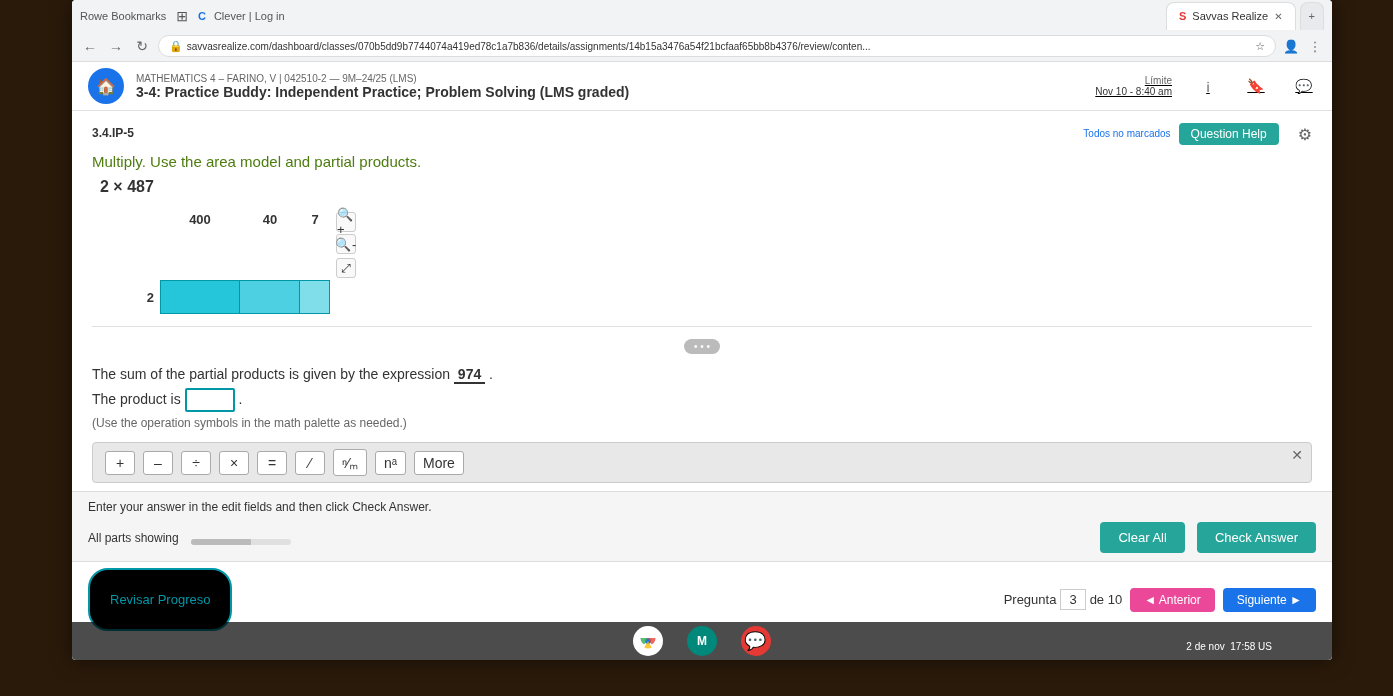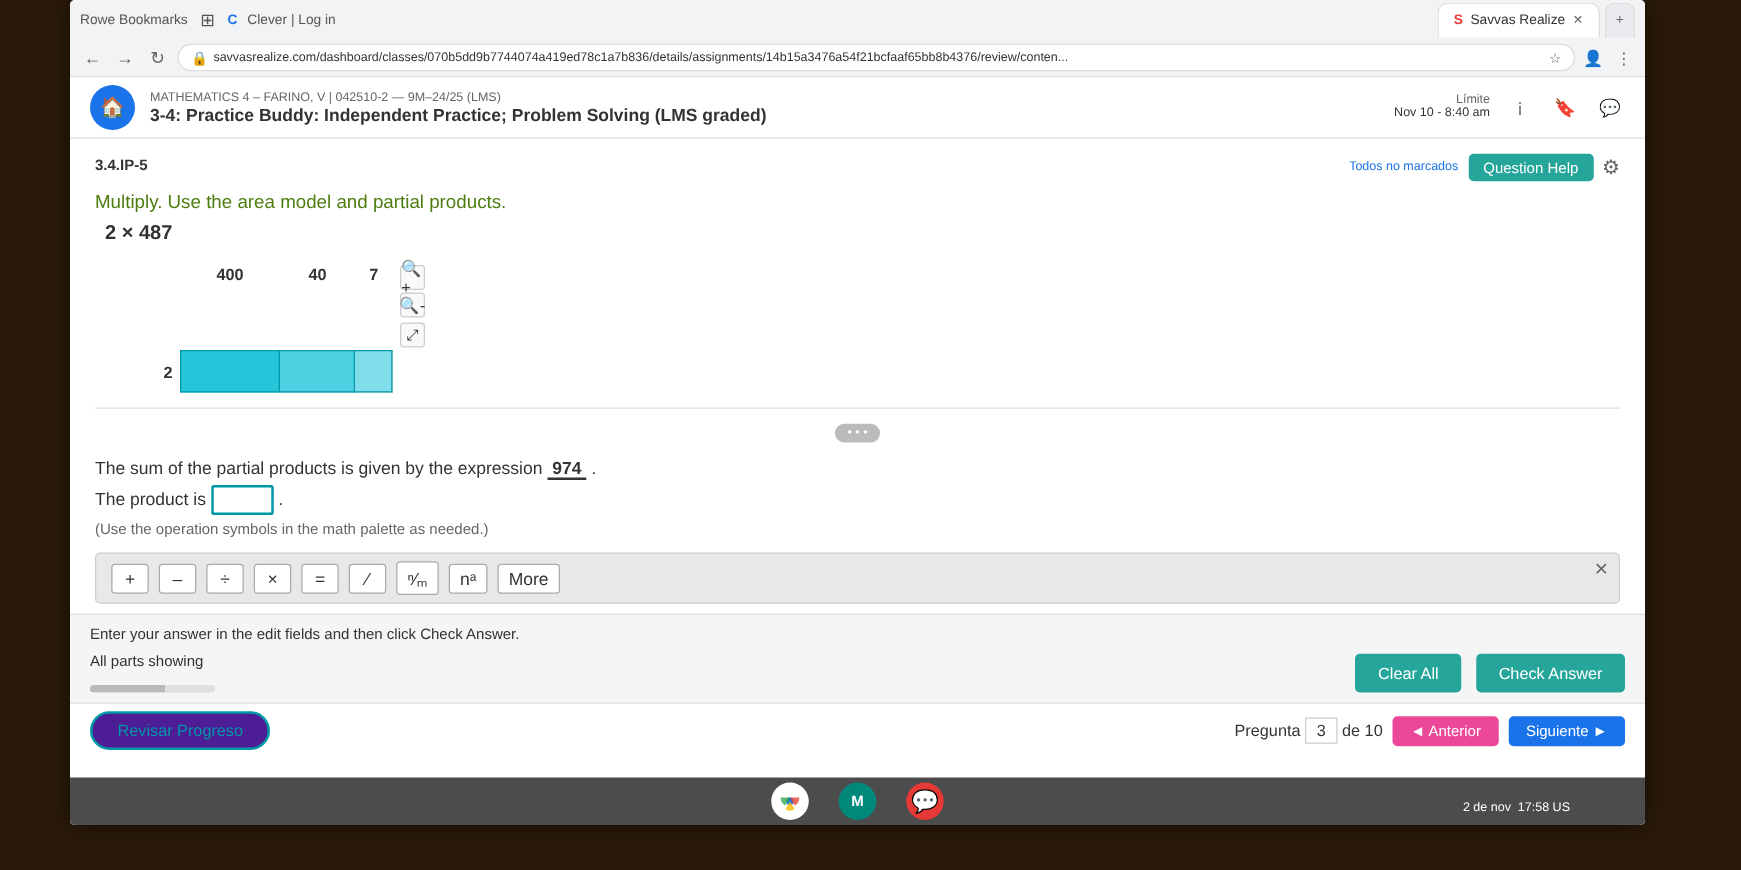--- a/index.html
+++ b/index.html
@@ -7,21 +7,21 @@
       font-family: Arial, sans-serif;
       background: #2a1a0a;
       width: 1393px;
       height: 696px;
       overflow: hidden;
       position: relative;
     }
 
     .laptop-screen {
       position: absolute;
-      top: 0; left: 56px;
+      top: 0; left: 72px;
       width: 1260px;
       height: 660px;
       background: #fff;
       border-radius: 4px;
       overflow: hidden;
       box-shadow: 0 0 20px rgba(0,0,0,0.5);
     }
 
     
     .browser-chrome {
@@ -147,22 +147,23 @@
     }
 
     .header-title {
       font-size: 14px;
       font-weight: bold;
       color: #333;
     }
 
     .header-right {
       display: flex;
-      align-items: flex-start;
-      gap: 12px;
+      align-items: center;
+      gap: 24px;
+      text-decoration: underline;
     }
 
     .limits-box {
       font-size: 10px;
       color: #333;
       text-align: right;
     }
 
     .header-icon-btn {
       width: 24px; height: 24px;
@@ -319,23 +320,22 @@
       color: #fff;
       border: none;
       border-radius: 4px;
       padding: 8px 18px;
       font-size: 13px;
       cursor: pointer;
     }
 
     .all-parts-row {
       display: flex;
-      align-items: flex-start;
+      align-items: flex-end;
       gap: 12px;
-      flex-direction: column;
     }
 
     .all-parts-label {
       font-size: 12px;
       color: #333;
     }
 
     .progress-bar {
       width: 100px;
       height: 6px;
@@ -354,24 +354,24 @@
     .nav-footer {
       background: #fff;
       border-top: 1px solid #ddd;
       padding: 6px 16px;
       display: flex;
       align-items: center;
       justify-content: space-between;
     }
 
     .revisar-btn {
-      background: #4c1d95;
+      background: #000000;
       border: 2px solid #0097a7;
       border-radius: 20px;
-      padding: 6px 20px;
+      padding: 22px 20px;
       font-size: 13px;
       color: #0097a7;
       cursor: pointer;
     }
 
     .question-nav {
       display: flex;
       align-items: center;
       gap: 8px;
     }
@@ -454,21 +454,21 @@
 
     .gear-icon-btn {
       cursor: pointer;
       color: #666;
       font-size: 16px;
     }
 
     .header-actions {
       display: flex;
       align-items: center;
-      gap: 1px;
+      gap: 13px;
     }
 
     .todos-no-marcados {
       font-size: 10px;
       color: #1a73e8;
       text-align: right;
       margin-bottom: 2px;
     }
   </style>
 </head>

